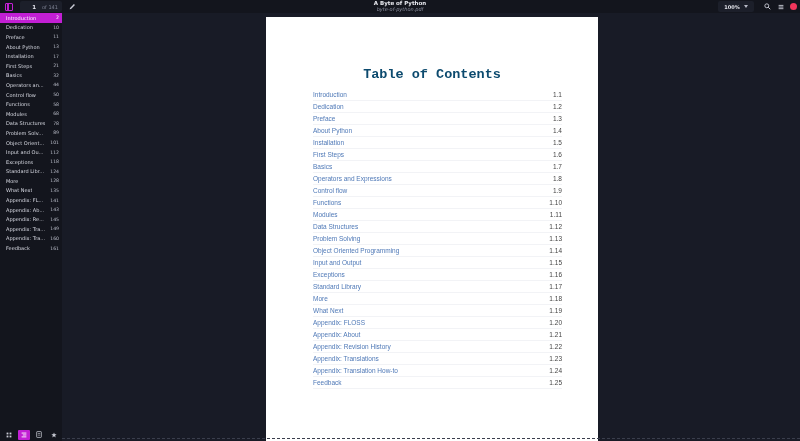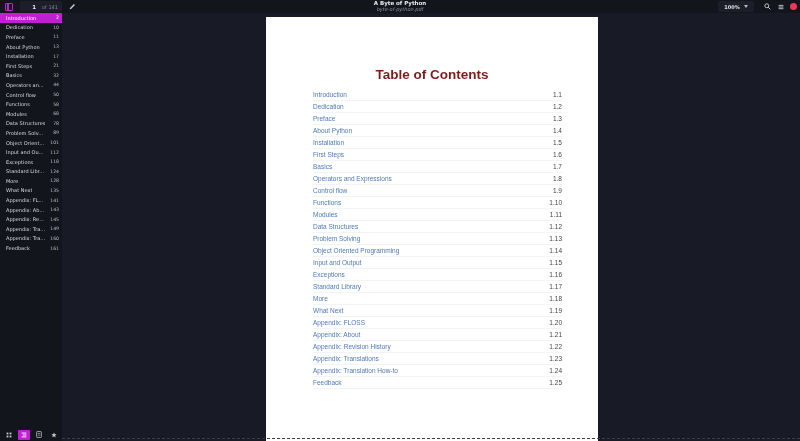--- a/index.html
+++ b/index.html
@@ -33,21 +33,21 @@
     .outline-item.active { background: #c21fd4; color: #ffffff; }
     .outline-item.active .pg { color: #ffffff; }
     .sidebar-footer { position: absolute; left: 0; bottom: 0; width: 62px; height: 13px; background: #13151d; display: flex; align-items: center; padding-left: 3px; gap: 3px; }
     .sf-btn { width: 12px; height: 10px; display: flex; align-items: center; justify-content: center; border-radius: 1px; }
     .sf-btn.active { background: #c21fd4; }
 
     
     .viewer { position: absolute; left: 62px; top: 13px; width: 738px; height: 428px; background: #181b26; overflow: hidden; }
     .page { position: absolute; left: 204px; top: 4px; width: 332px; height: 430px; background: #ffffff; }
     .page-divider { position: absolute; left: 0; top: 425px; width: 738px; border-top: 1px dashed #3a3e4c; }
-    .toc-title { position: absolute; left: 0; width: 100%; top: 50px; text-align: center; font-family: Liberation Sans, sans-serif; font-weight: bold; font-size: 13.5px; color: #7f1d1d; }
+    .toc-title { position: absolute; left: 0; width: 100%; top: 50px; text-align: center; font-family: Liberation Mono, monospace; font-weight: bold; font-size: 13.5px; color: #0c4a6e; }
     .toc-list { position: absolute; left: 47px; top: 72px; width: 249px; }
     .toc-row { height: 12px; display: flex; justify-content: space-between; align-items: center; font-family: "Liberation Sans", sans-serif; font-size: 6.5px; border-bottom: 0.5px solid #f2f3f6; }
     .toc-row .t { color: #4f79b7; cursor: pointer; }
     .toc-row .n { color: #444; }
   </style>
 </head>
 <body>
 
 <div class="topbar">
   <div class="tb-left">

